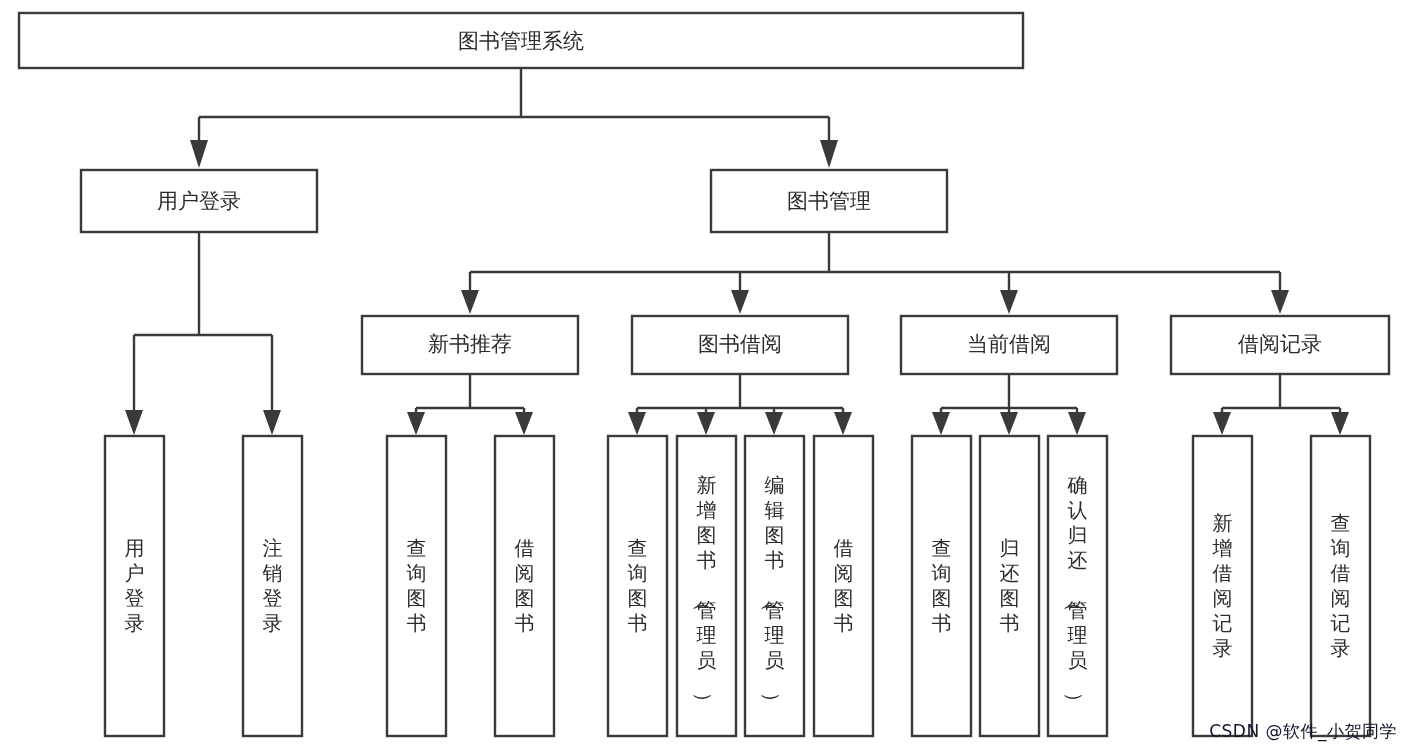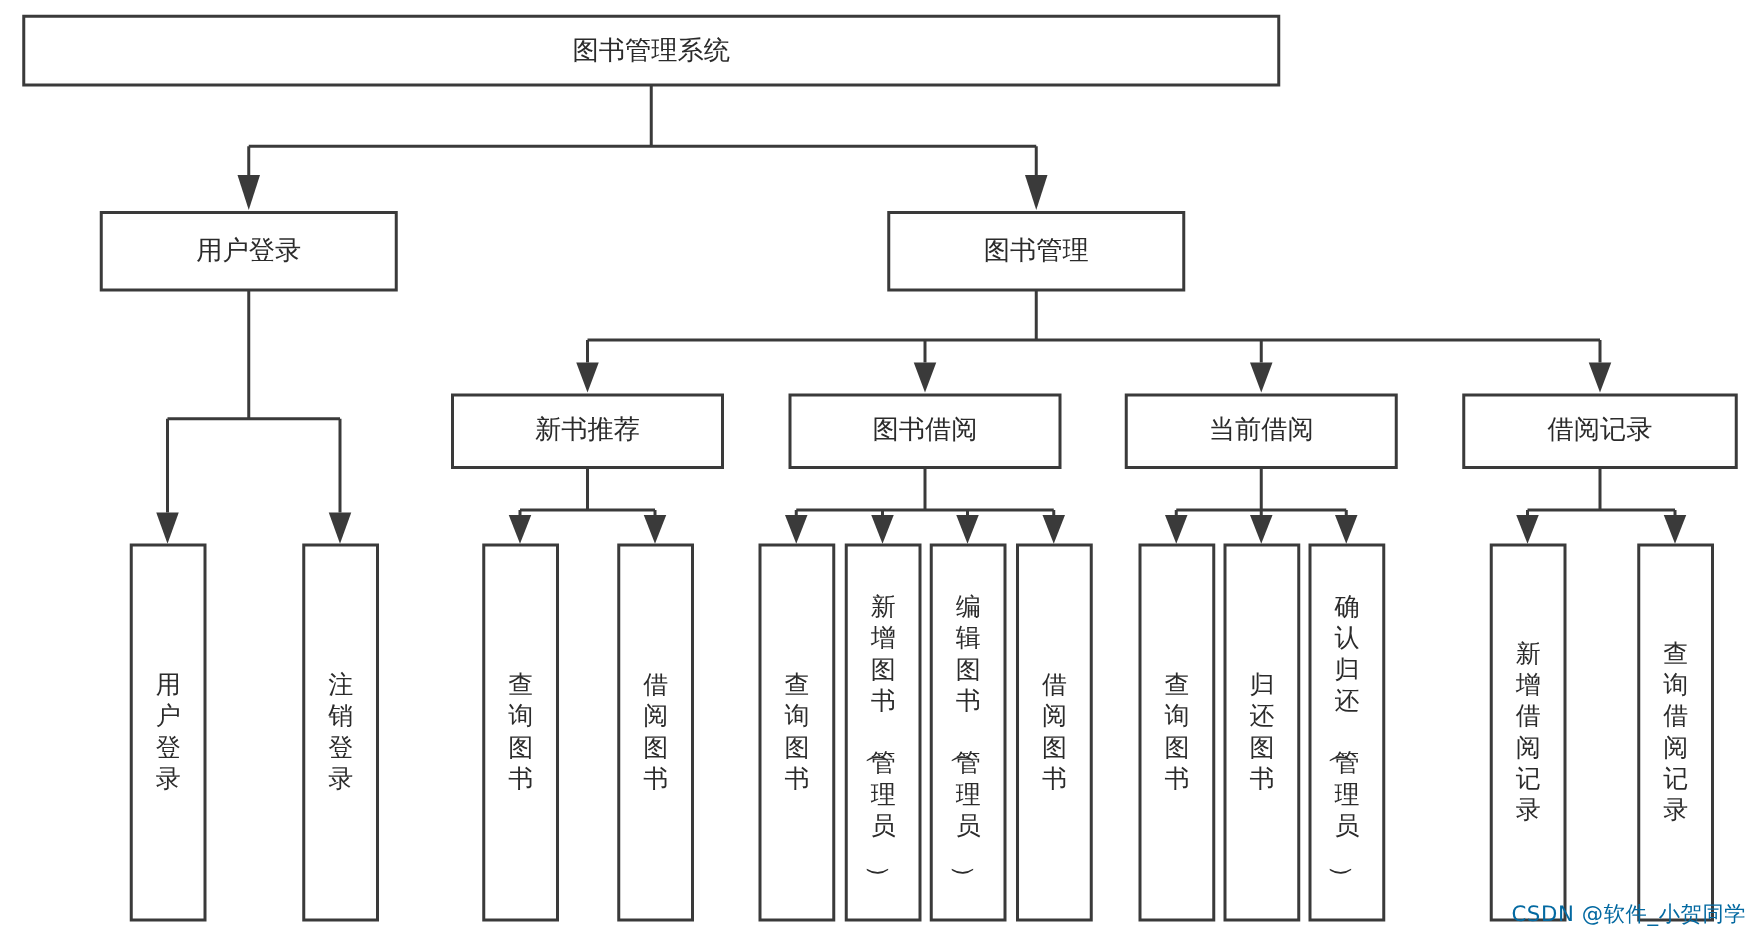--- a/index.html
+++ b/index.html
@@ -54,21 +54,21 @@
     font-family: "DejaVu Sans", "Liberation Sans", sans-serif;
     font-size: 20px;
     text-anchor: middle;
   }
   .watermark {
     position: absolute;
     right: 8px;
     bottom: 4px;
     font-family: "DejaVu Sans", "Liberation Sans", sans-serif;
     font-size: 17px;
-    color: #0369a1;
+    color: #0f172a;
     letter-spacing: 0.5px;
     white-space: nowrap;
     pointer-events: none;
   }
 </style>
 </head>
 <body>
 
 <div id="diagram-root">
 

